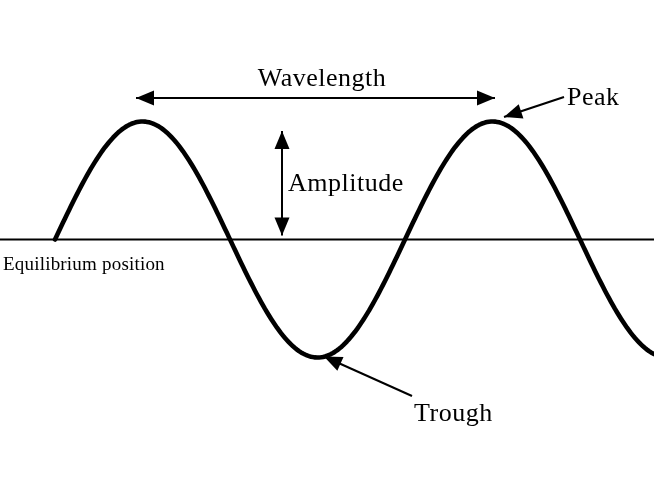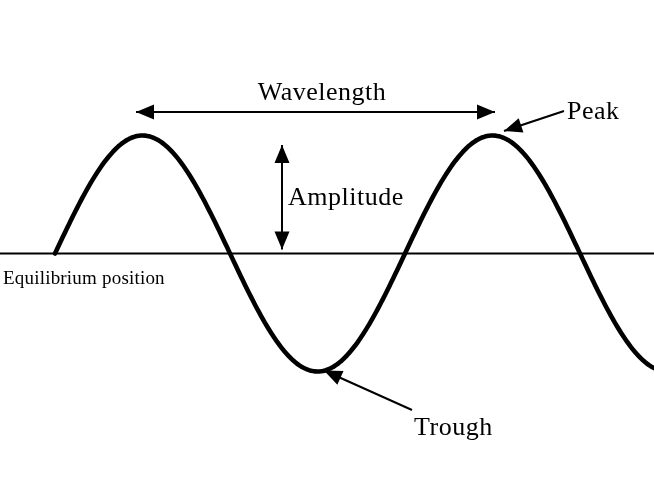--- a/index.html
+++ b/index.html
@@ -2,21 +2,20 @@
 <html style="--ink: #000000; --bg: #ffffff;"><head>
 <meta charset="utf-8">
 <style>
   :root { --ink:#000000; --bg:#ffffff; }
   html,body { margin:0; padding:0; background:var(--bg); }
   .stage {
     position:relative;
     width:654px; height:432px;
     background:var(--bg);
     overflow:hidden;
-    margin-top:14px;
   }
   svg { display:block; }
   text {
     font-family:"Liberation Serif","DejaVu Serif",serif;
     fill:var(--ink);
   }
   .lbl      { font-size:26px; letter-spacing:0.5px; }
   .lbl-sm   { font-size:19px; letter-spacing:0.2px; }
   .anchor-mid { text-anchor:middle; }
   .wave {

